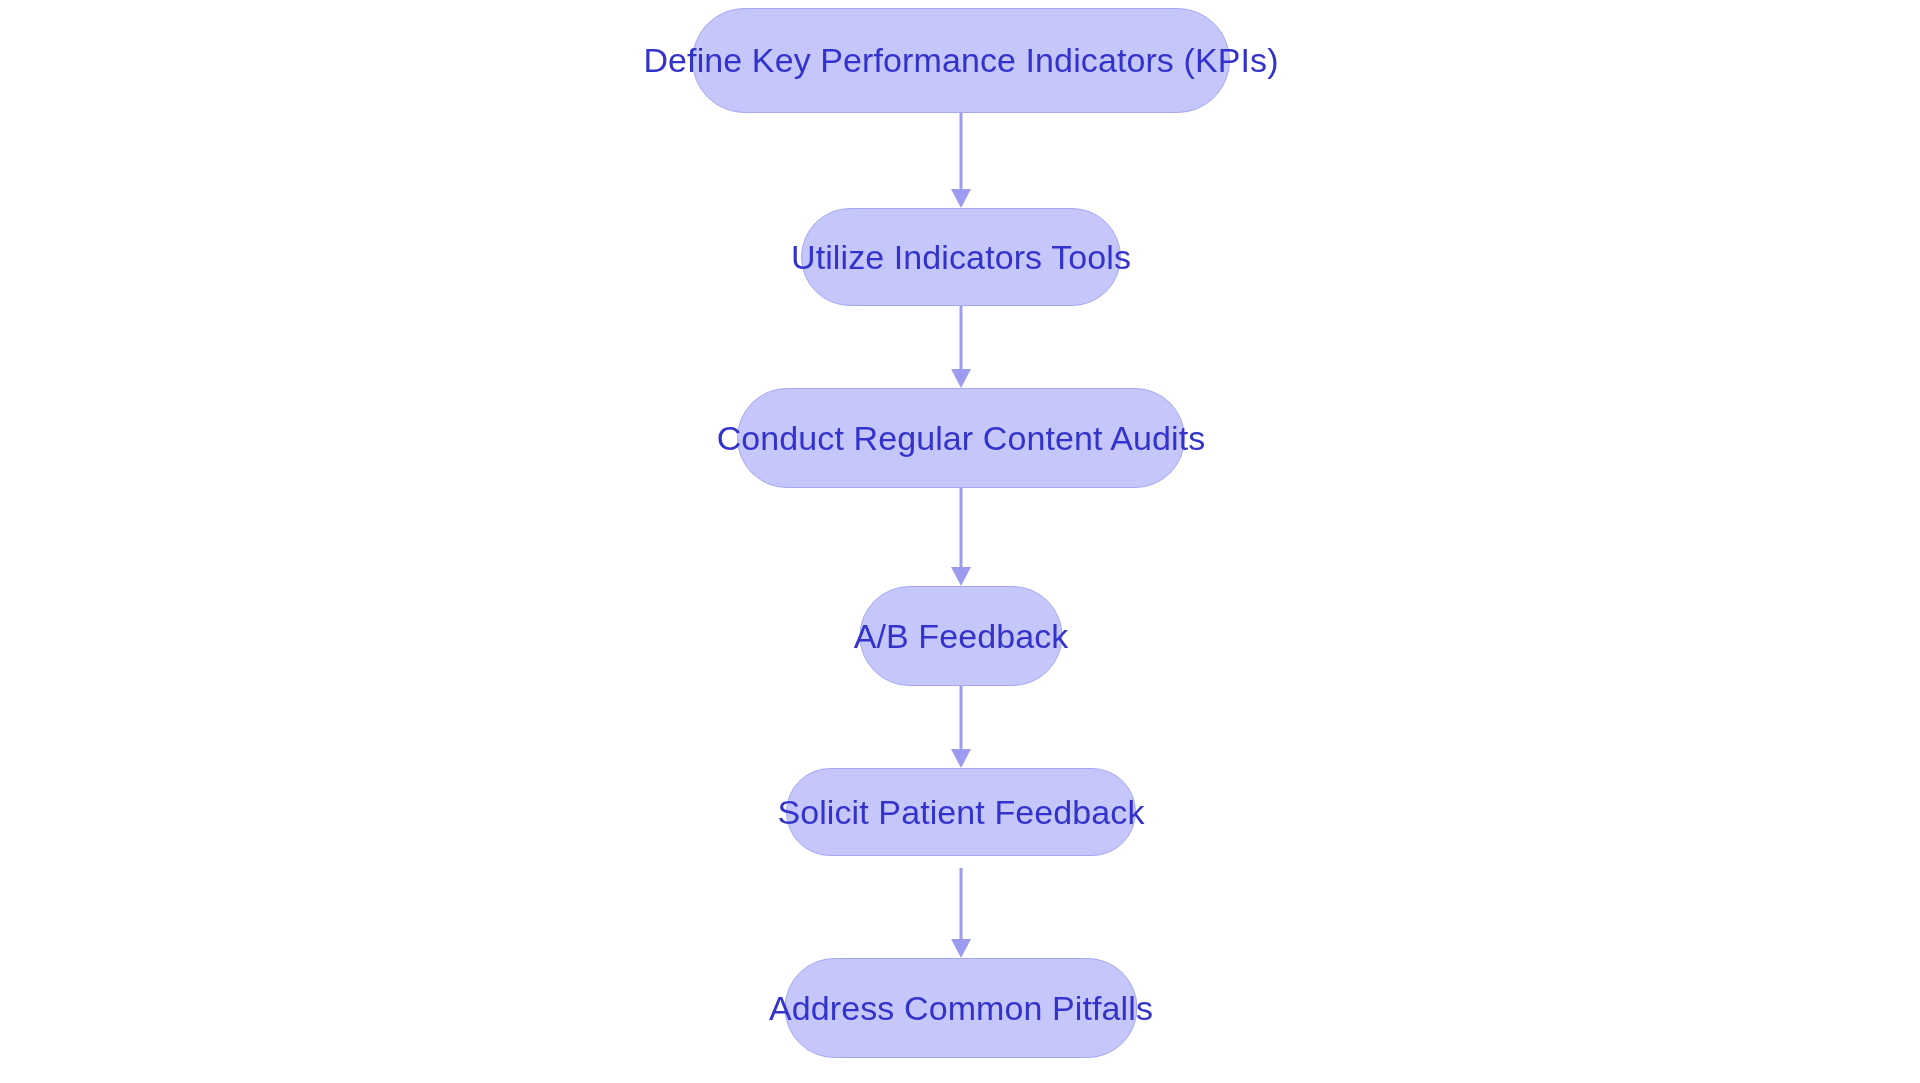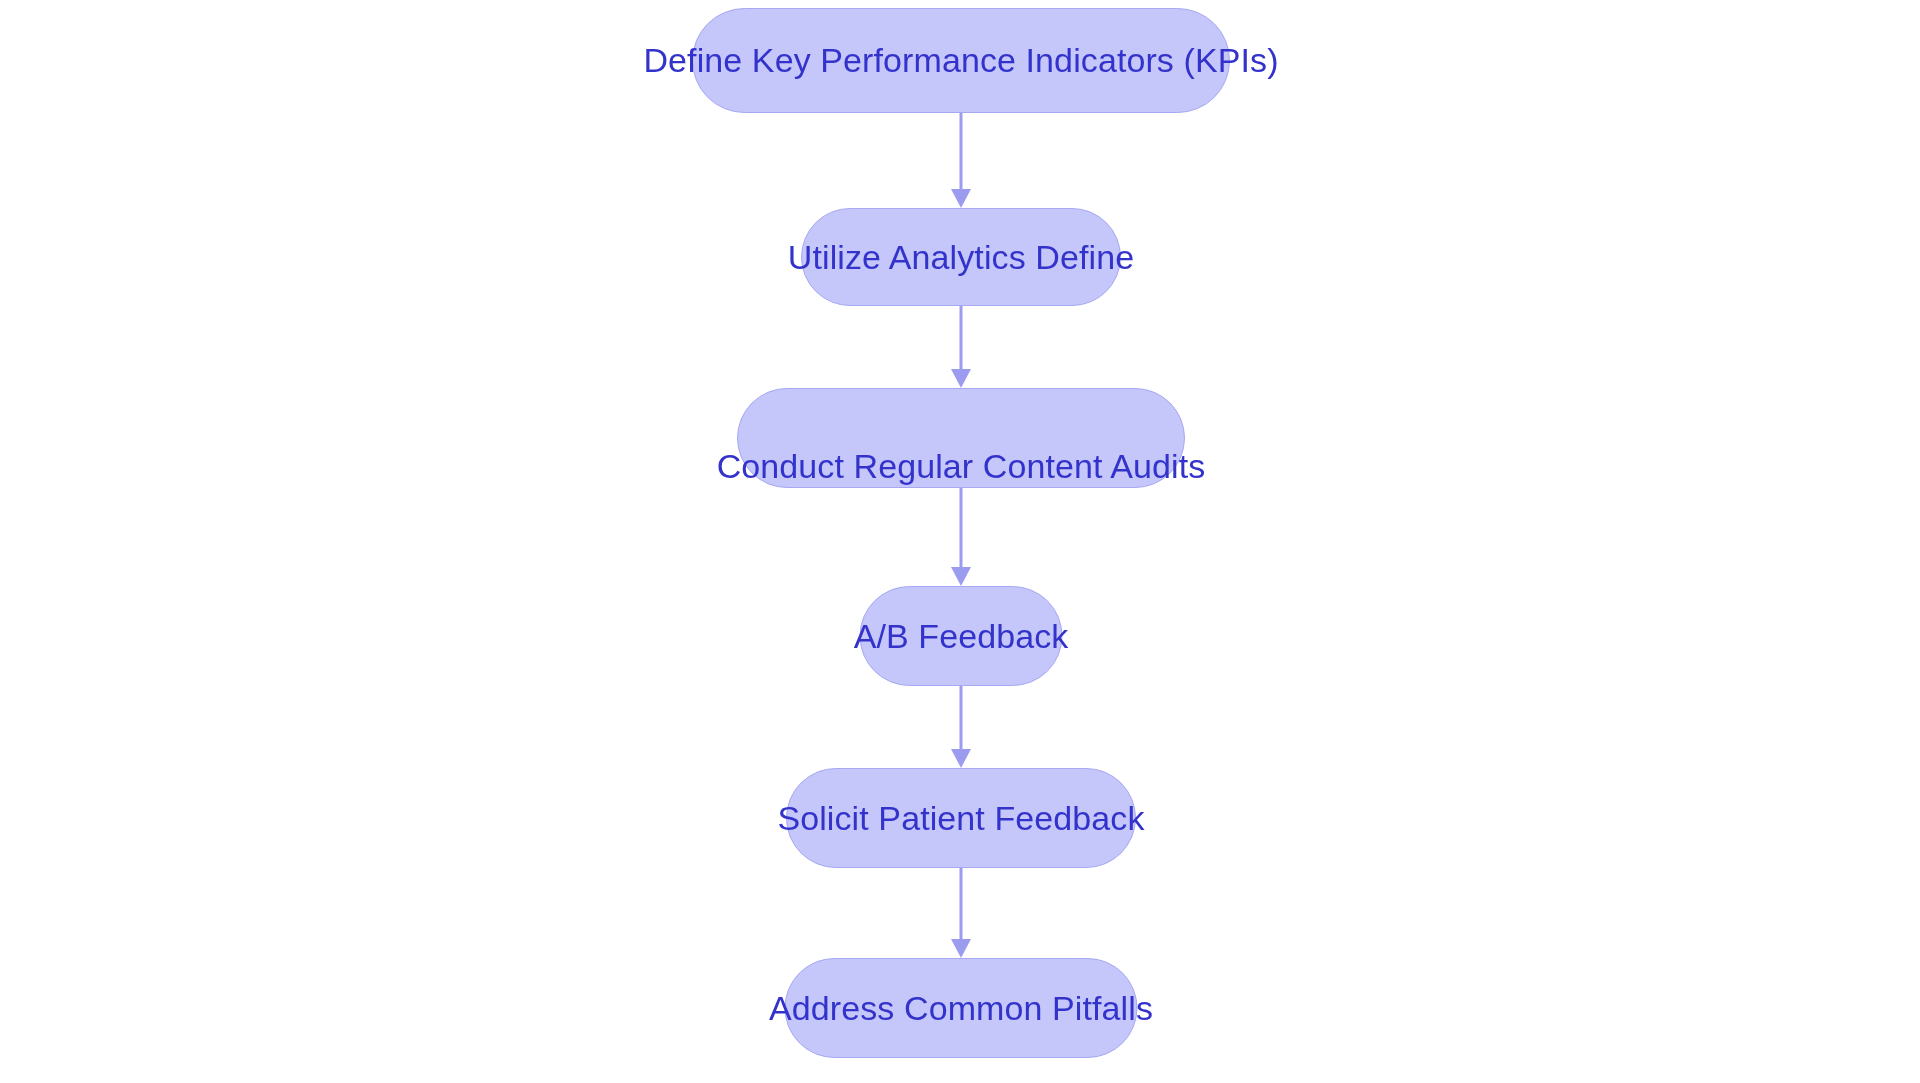--- a/index.html
+++ b/index.html
@@ -91,32 +91,32 @@
   <svg class="flow-connector" style="left:961px; top:868px; width:40px; height:90px;" viewBox="0 0 40 90">
     <line class="connector-line" x1="20" y1="0" x2="20" y2="73"></line>
     <polygon class="connector-head" points="10,71 30,71 20,90"></polygon>
   </svg>
 
   <div class="flow-node" style="left:961px; top:8px; width:538px; height:105px;">
     <span class="flow-node-label">Define Key Performance Indicators (KPIs)</span>
   </div>
 
   <div class="flow-node" style="left:961px; top:208px; width:320px; height:98px;">
-    <span class="flow-node-label">Utilize Analytics Define</span>
+    <span class="flow-node-label">Utilize Indicators Tools</span>
   </div>
 
-  <div class="flow-node" style="left:961px; top:388px; width:448px; height:100px;align-items:flex-end;">
+  <div class="flow-node" style="left:961px; top:388px; width:448px; height:100px;">
     <span class="flow-node-label">Conduct Regular Content Audits</span>
   </div>
 
   <div class="flow-node" style="left:961px; top:586px; width:203px; height:100px;">
     <span class="flow-node-label">A/B Feedback</span>
   </div>
 
-  <div class="flow-node" style="left:961px; top:768px; width:350px; height:100px;">
+  <div class="flow-node" style="left:961px; top:768px; width:350px; height:88px;">
     <span class="flow-node-label">Solicit Patient Feedback</span>
   </div>
 
   <div class="flow-node" style="left:961px; top:958px; width:353px; height:100px;align-items:center;">
     <span class="flow-node-label">Address Common Pitfalls</span>
   </div>
 
 </div>
 
 </body></html>

